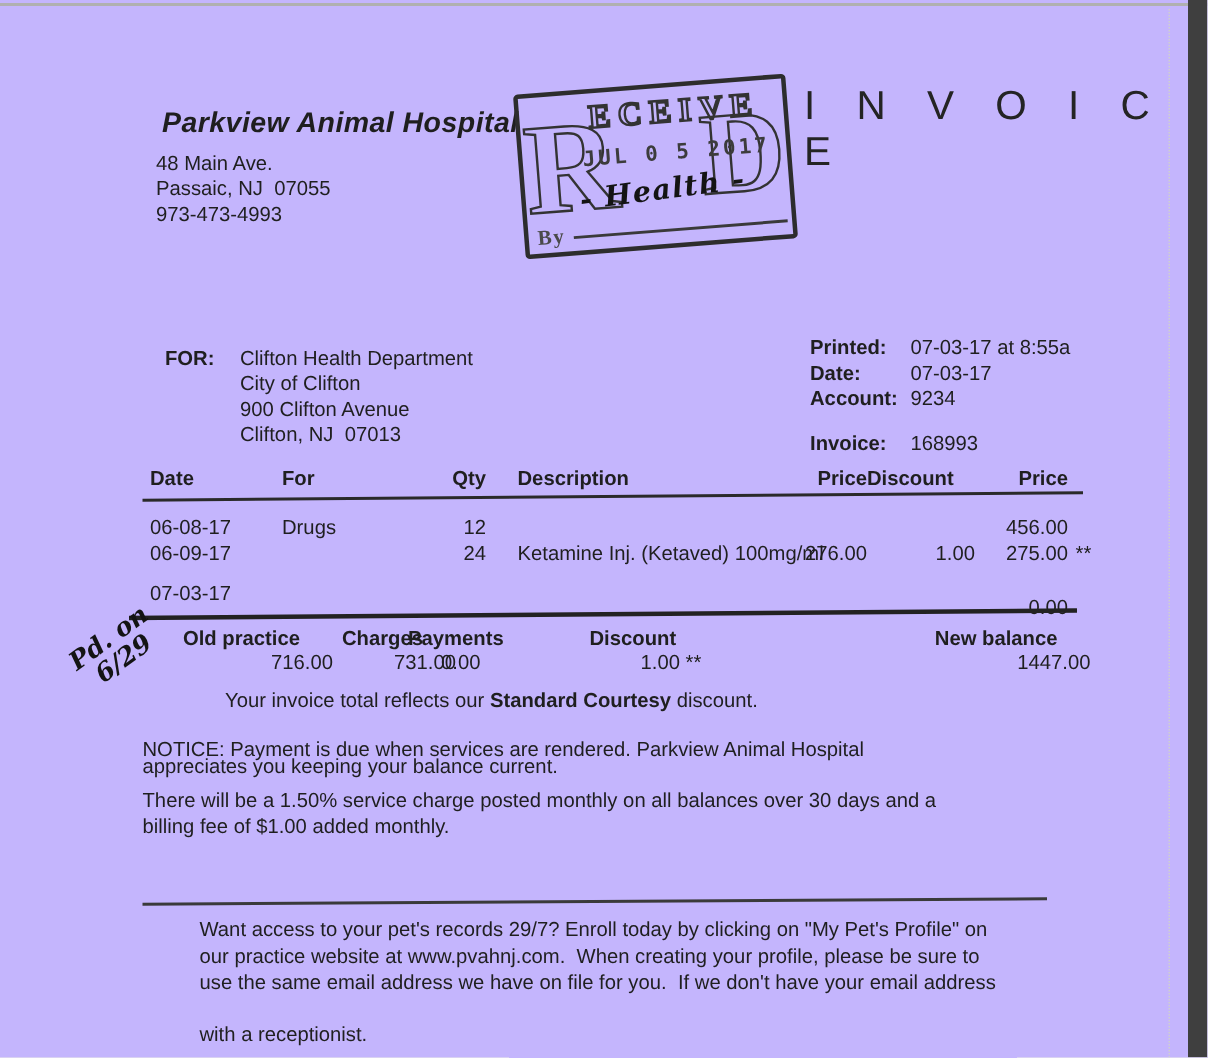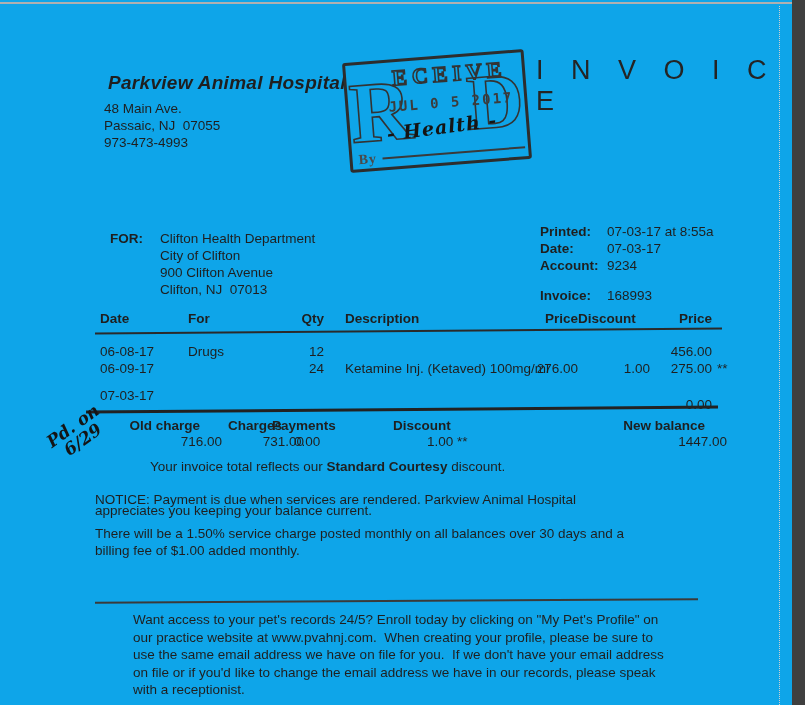--- a/index.html
+++ b/index.html
@@ -1,16 +1,16 @@
 <!DOCTYPE html>
 <html><head>
 <meta charset="utf-8">
 <style>
   html,body{margin:0;padding:0;background:#e9e9e9;}
-  .page{position:relative;width:805px;height:705px;background:#0ea5e9;overflow:hidden;
+  .page{position:relative;width:805px;height:705px;background:#c4b5fd;overflow:hidden;
         font-family:"Liberation Sans",sans-serif;color:#1f1f1f;}
   .abs{position:absolute;}
   .txt{font-size:13.5px;line-height:17px;white-space:pre;}
   .b{font-weight:bold;}
   
   .top-edge{top:2px;left:0;width:805px;height:2px;background:#b0b0b0;}
   .right-strip{top:0;left:792px;width:13px;height:705px;background:#3f3f3f;}
   .scan-dots{top:6px;left:779px;height:699px;width:0;border-left:1px dotted #cfcfcf;}
   
   .hospital-name{left:108px;top:72px;font-size:19px;font-weight:bold;font-style:italic;letter-spacing:.3px;}
@@ -136,38 +136,37 @@
   <div class="abs txt r3 c-date">07-03-17</div>
   <div class="abs txt r3v c-total">0.00</div>
 
   <div class="abs totals-line"></div>
 
   <div class="abs hand note-hand">
     <div>Pd. on</div>
     <div>6/29</div>
   </div>
 
-  <div class="abs txt b t-lab t-old">Old charge</div>
+  <div class="abs txt b t-lab t-old">Old practice</div>
   <div class="abs txt t-val t-old">716.00</div>
   <div class="abs txt b t-lab t-chg">Charges</div>
   <div class="abs txt t-val t-chg">731.00</div>
   <div class="abs txt b t-lab t-pay">Payments</div>
   <div class="abs txt t-val t-pay">0.00</div>
   <div class="abs txt b t-lab t-dsc-l">Discount</div>
   <div class="abs txt t-val t-dsc-v">1.00 **</div>
   <div class="abs txt b t-lab t-new">New balance</div>
   <div class="abs txt t-val t-new">1447.00</div>
 
   <div class="abs txt courtesy"><span>Your invoice total reflects our </span><span class="b">Standard Courtesy</span><span> discount.</span></div>
 
   <div class="abs txt n1">NOTICE: Payment is due when services are rendered. Parkview Animal Hospital</div>
   <div class="abs txt n2">appreciates you keeping your balance current.</div>
   <div class="abs txt n3">There will be a 1.50% service charge posted monthly on all balances over 30 days and a</div>
   <div class="abs txt n4">billing fee of $1.00 added monthly.</div>
 
   <div class="abs footer-line"></div>
-  <div class="abs txt f1">Want access to your pet's records 24/5? Enroll today by clicking on "My Pet's Profile" on</div>
+  <div class="abs txt f1">Want access to your pet's records 29/7? Enroll today by clicking on "My Pet's Profile" on</div>
   <div class="abs txt f2">our practice website at www.pvahnj.com.  When creating your profile, please be sure to</div>
   <div class="abs txt f3">use the same email address we have on file for you.  If we don't have your email address</div>
-  <div class="abs txt f4">on file or if you'd like to change the email address we have in our records, please speak</div>
   <div class="abs txt f5">with a receptionist.</div>
 
 </div>
 
 </body></html>

